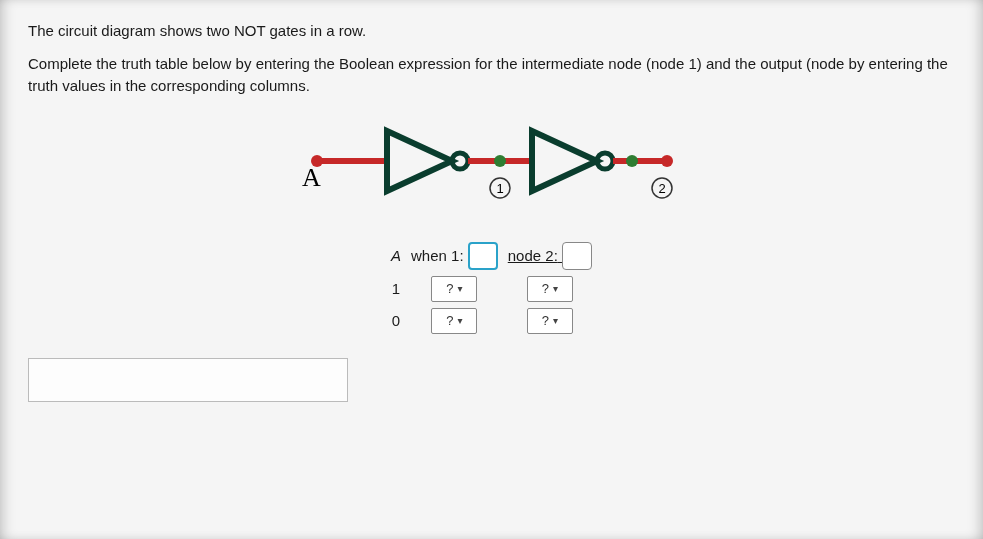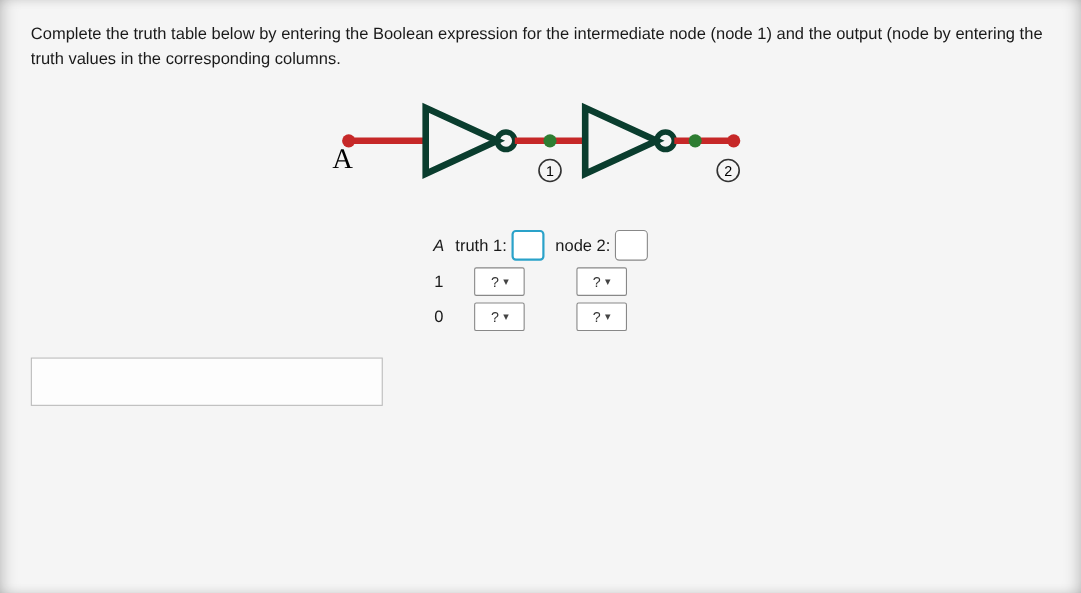--- a/index.html
+++ b/index.html
@@ -47,20 +47,21 @@
       border: 1px solid #bbb;
       background: #fdfdfd;
       margin-top: 8px;
     }
   </style>
 </head>
 <body>
 
 <div class="page">
 
+  <p class="para">The circuit diagram shows two NOT gates in a row.</p>
   <p class="para">Complete the truth table below by entering the Boolean expression for the intermediate node (node 1) and the output (node by entering the truth values in the corresponding columns.</p>
 
   <div class="diagram-wrap">
     <svg width="380" height="110" viewBox="0 0 380 110">
 
       <line x1="15" y1="45" x2="85" y2="45" stroke="#c62828" stroke-width="6"></line>
       <circle cx="15" cy="45" r="6" fill="#c62828"></circle>
 
       <polygon points="85,15 85,75 150,45" fill="none" stroke="#0a3d2e" stroke-width="6"></polygon>
       <circle cx="158" cy="45" r="8" fill="none" stroke="#0a3d2e" stroke-width="5"></circle>
@@ -84,24 +85,24 @@
       <text x="360" y="77" font-size="13" text-anchor="middle">2</text>
     </svg>
   </div>
 
   <div class="truth-table-wrap">
     <table class="tt">
       <tbody>
           <tr>
         <th class="th-italic">A</th>
         <th style="font-weight:normal;">
-          <span>truth 1:</span>
+          <span>when 1:</span>
           <input class="expr-input" style="">
         </th>
-        <th style="font-weight:normal;">
+        <th style="font-weight:normal;text-decoration:underline;">
           <span>node 2:</span>
           <input class="expr-input plain" style="">
         </th>
       </tr>
       <tr>
         <td>1</td>
         <td>
           <span class="select-like">
             <span>?</span>
             <span class="chev">▾</span>

